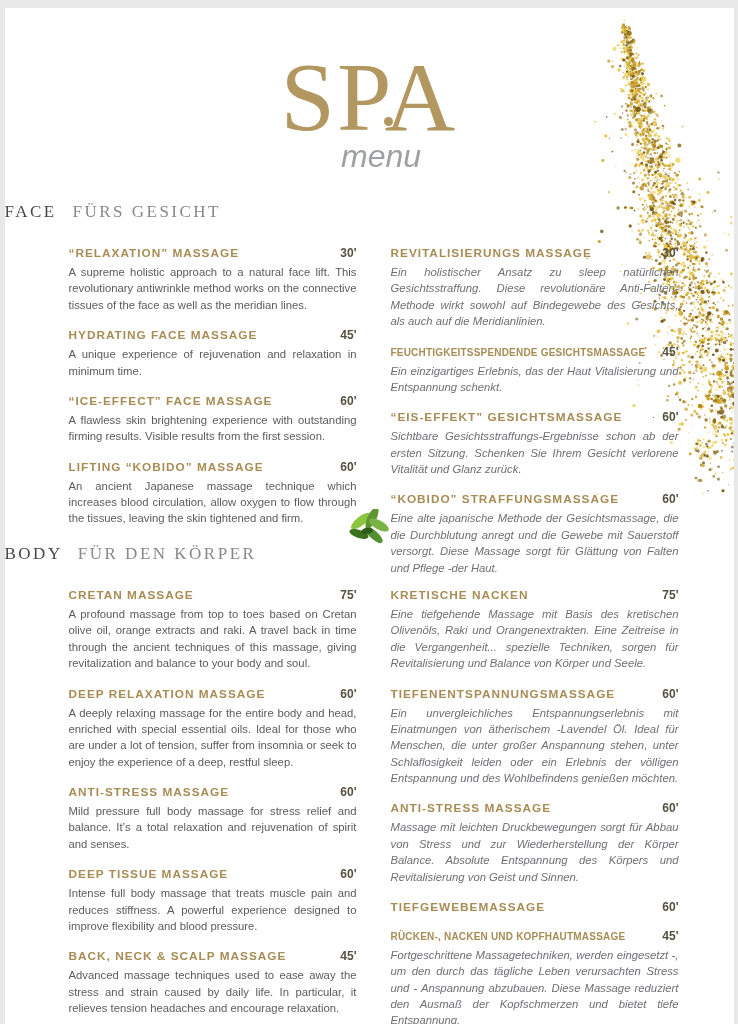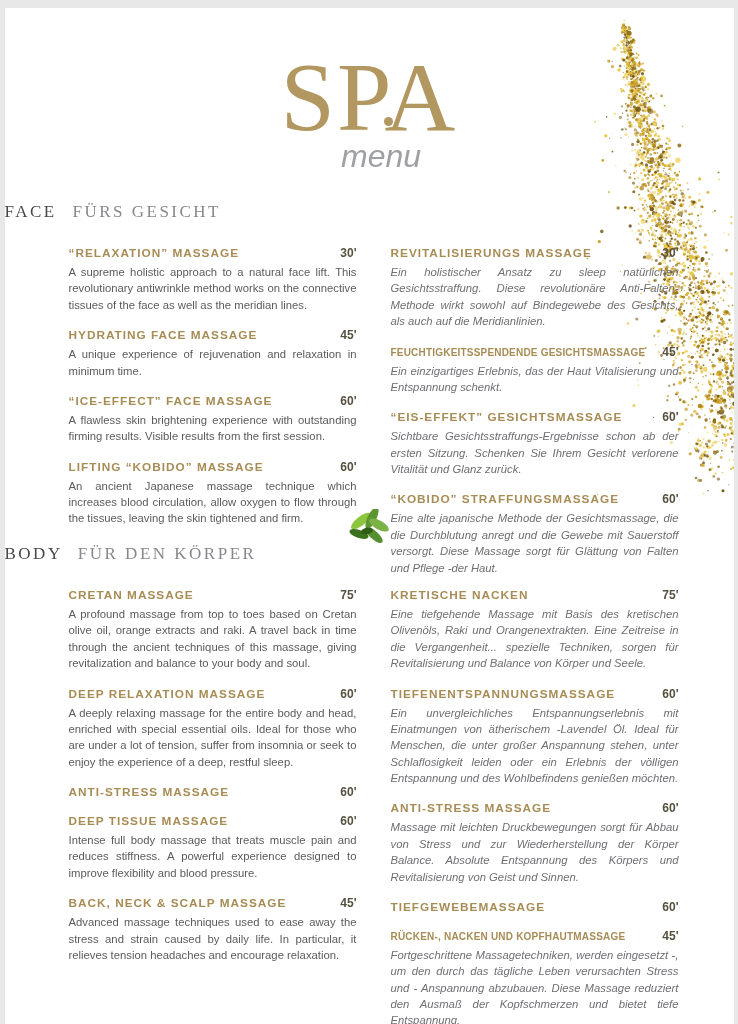--- a/index.html
+++ b/index.html
@@ -2607,20 +2607,21 @@
             <span class="item-name">DEEP RELAXATION MASSAGE</span>
             <span class="item-dur">60'</span>
           </div>
         <p class="desc en">A deeply relaxing massage for the entire body and head, enriched with special essential oils. Ideal for those who are under a lot of tension, suffer from insomnia or seek to enjoy the experience of a deep, restful sleep.</p>
       </div>
       <div class="item">
         <div class="item-head">
             <span class="item-name">ANTI-STRESS MASSAGE</span>
             <span class="item-dur">60'</span>
           </div>
+        <p class="desc en">Mild pressure full body massage for stress relief and balance. It’s a total relaxation and rejuvenation of spirit and senses.</p>
       </div>
       <div class="item">
         <div class="item-head">
             <span class="item-name">DEEP TISSUE MASSAGE</span>
             <span class="item-dur">60'</span>
           </div>
         <p class="desc en">Intense full body massage that treats muscle pain and reduces stiffness. A powerful experience designed to improve flexibility and blood pressure.</p>
       </div>
       <div class="item">
         <div class="item-head">

